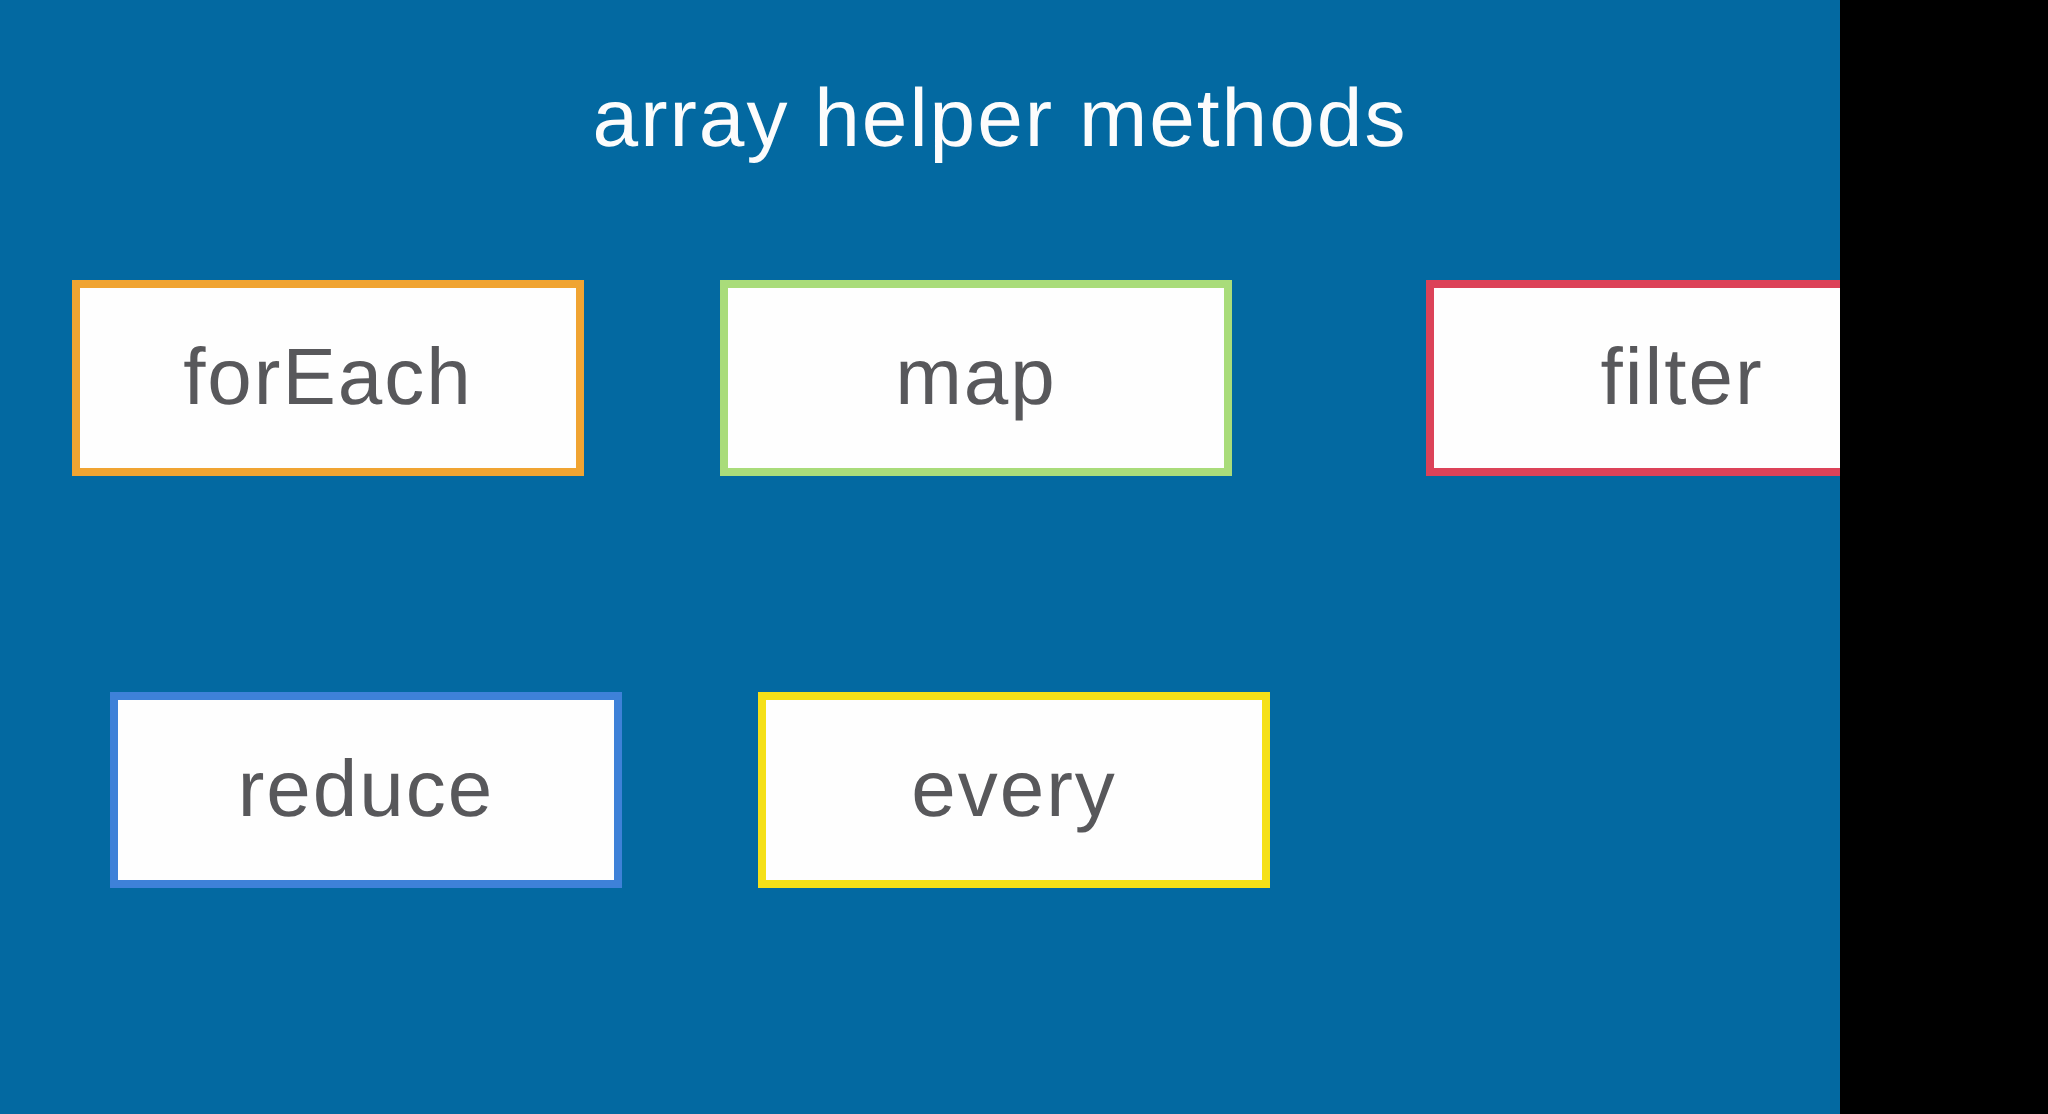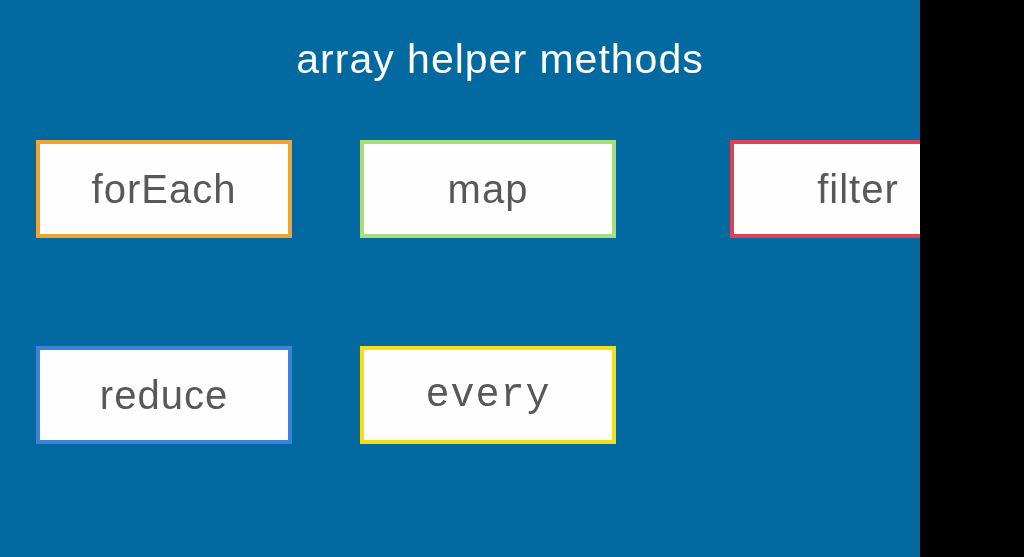--- a/index.html
+++ b/index.html
@@ -38,24 +38,24 @@
     align-items: center;
     justify-content: center;
   }
   .method-label {
     font-size: 40px;
     font-weight: 300;
     letter-spacing: 1px;
     color: #58585b;
   }
   .r1 { top: 140px; }
-  .r2 { top: 346px; }
+  .r2 { top: 346px; margin-left: 19px; }
   .c1 { left: 36px; }
   .c2 { left: 360px; }
-  .c3 { left: 730px; }
+  .c3 { left: 713px; }
 </style>
 </head>
 <body>
 
 <div class="slide">
 
   <h1 class="slide-title">array helper methods</h1>
 
   <div class="method-box r1 c1" style="border-color: rgb(240, 164, 50);">
     <span class="method-label">forEach</span>
@@ -66,18 +66,18 @@
   </div>
 
   <div class="method-box r1 c3" style="border-color: rgb(220, 66, 88);">
     <span class="method-label">filter</span>
   </div>
 
   <div class="method-box r2 c1" style="border-color: rgb(62, 129, 216);">
     <span class="method-label">reduce</span>
   </div>
 
-  <div class="method-box r2 c2" style="border-color: rgb(245, 224, 24); font-family: Liberation Mono, monospace;">
+  <div class="method-box r2 c2" style="border-color: rgb(245, 224, 24);">
     <span class="method-label">every</span>
   </div>
 
 
 </div>
 
 </body></html>

